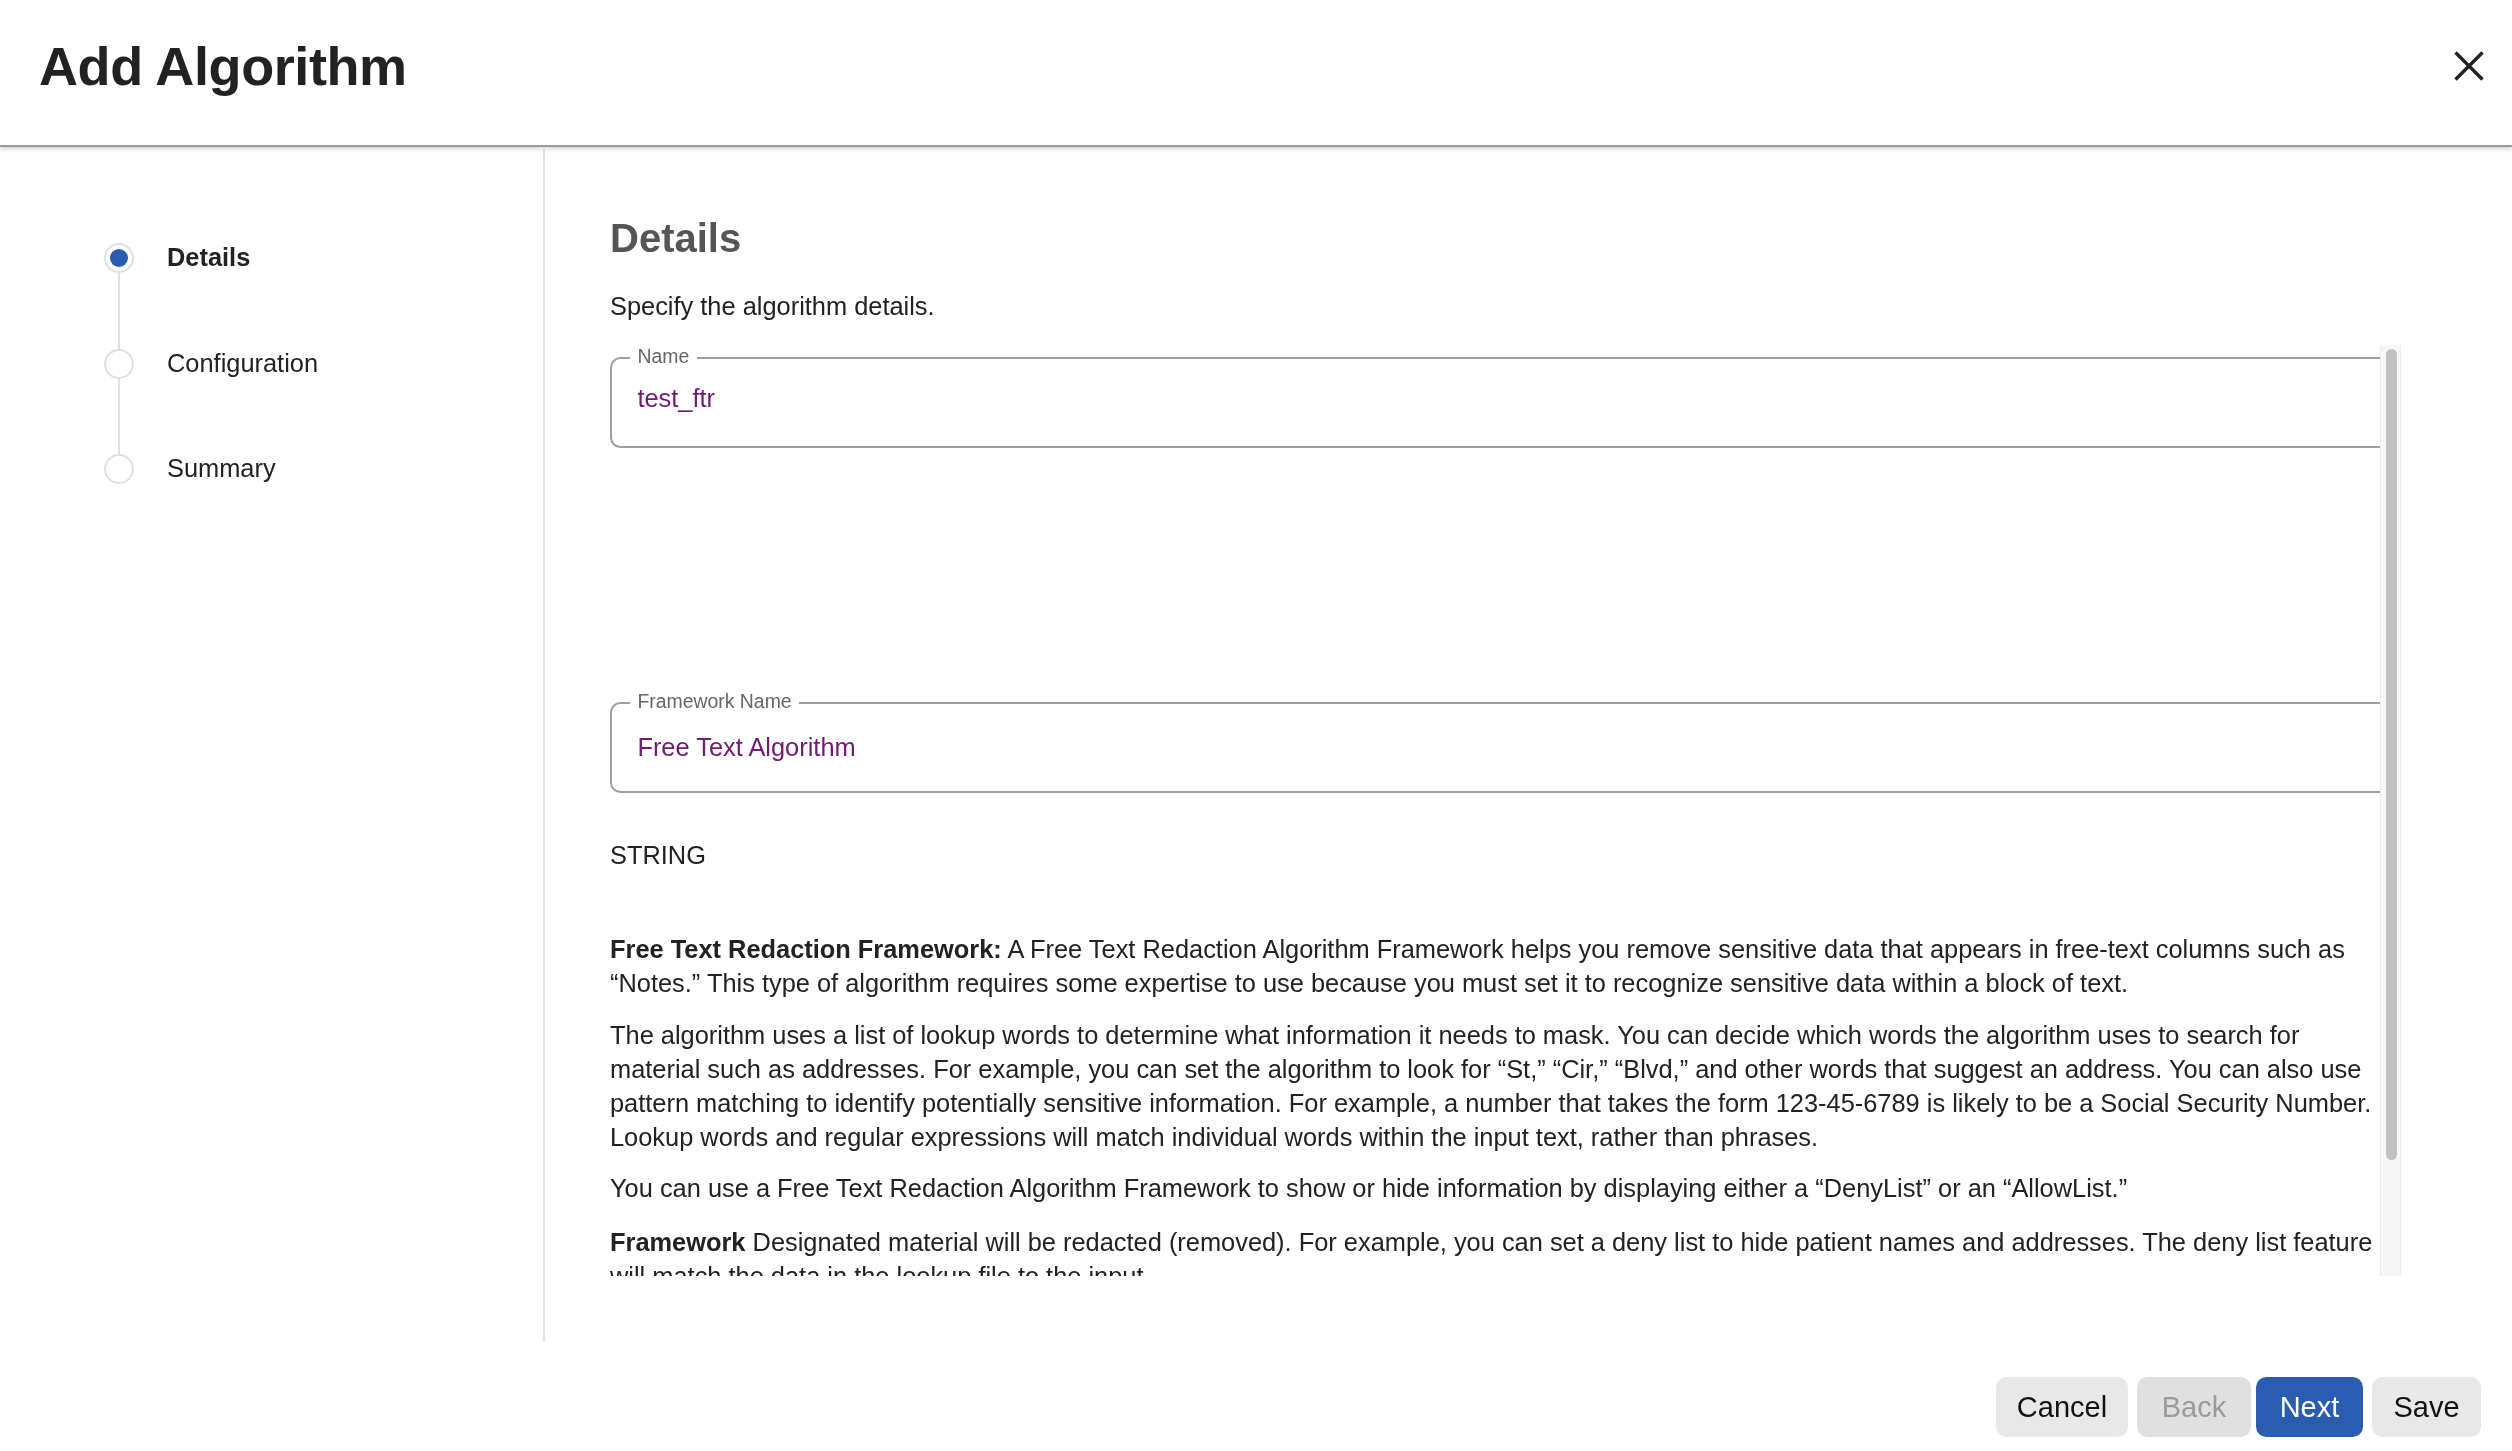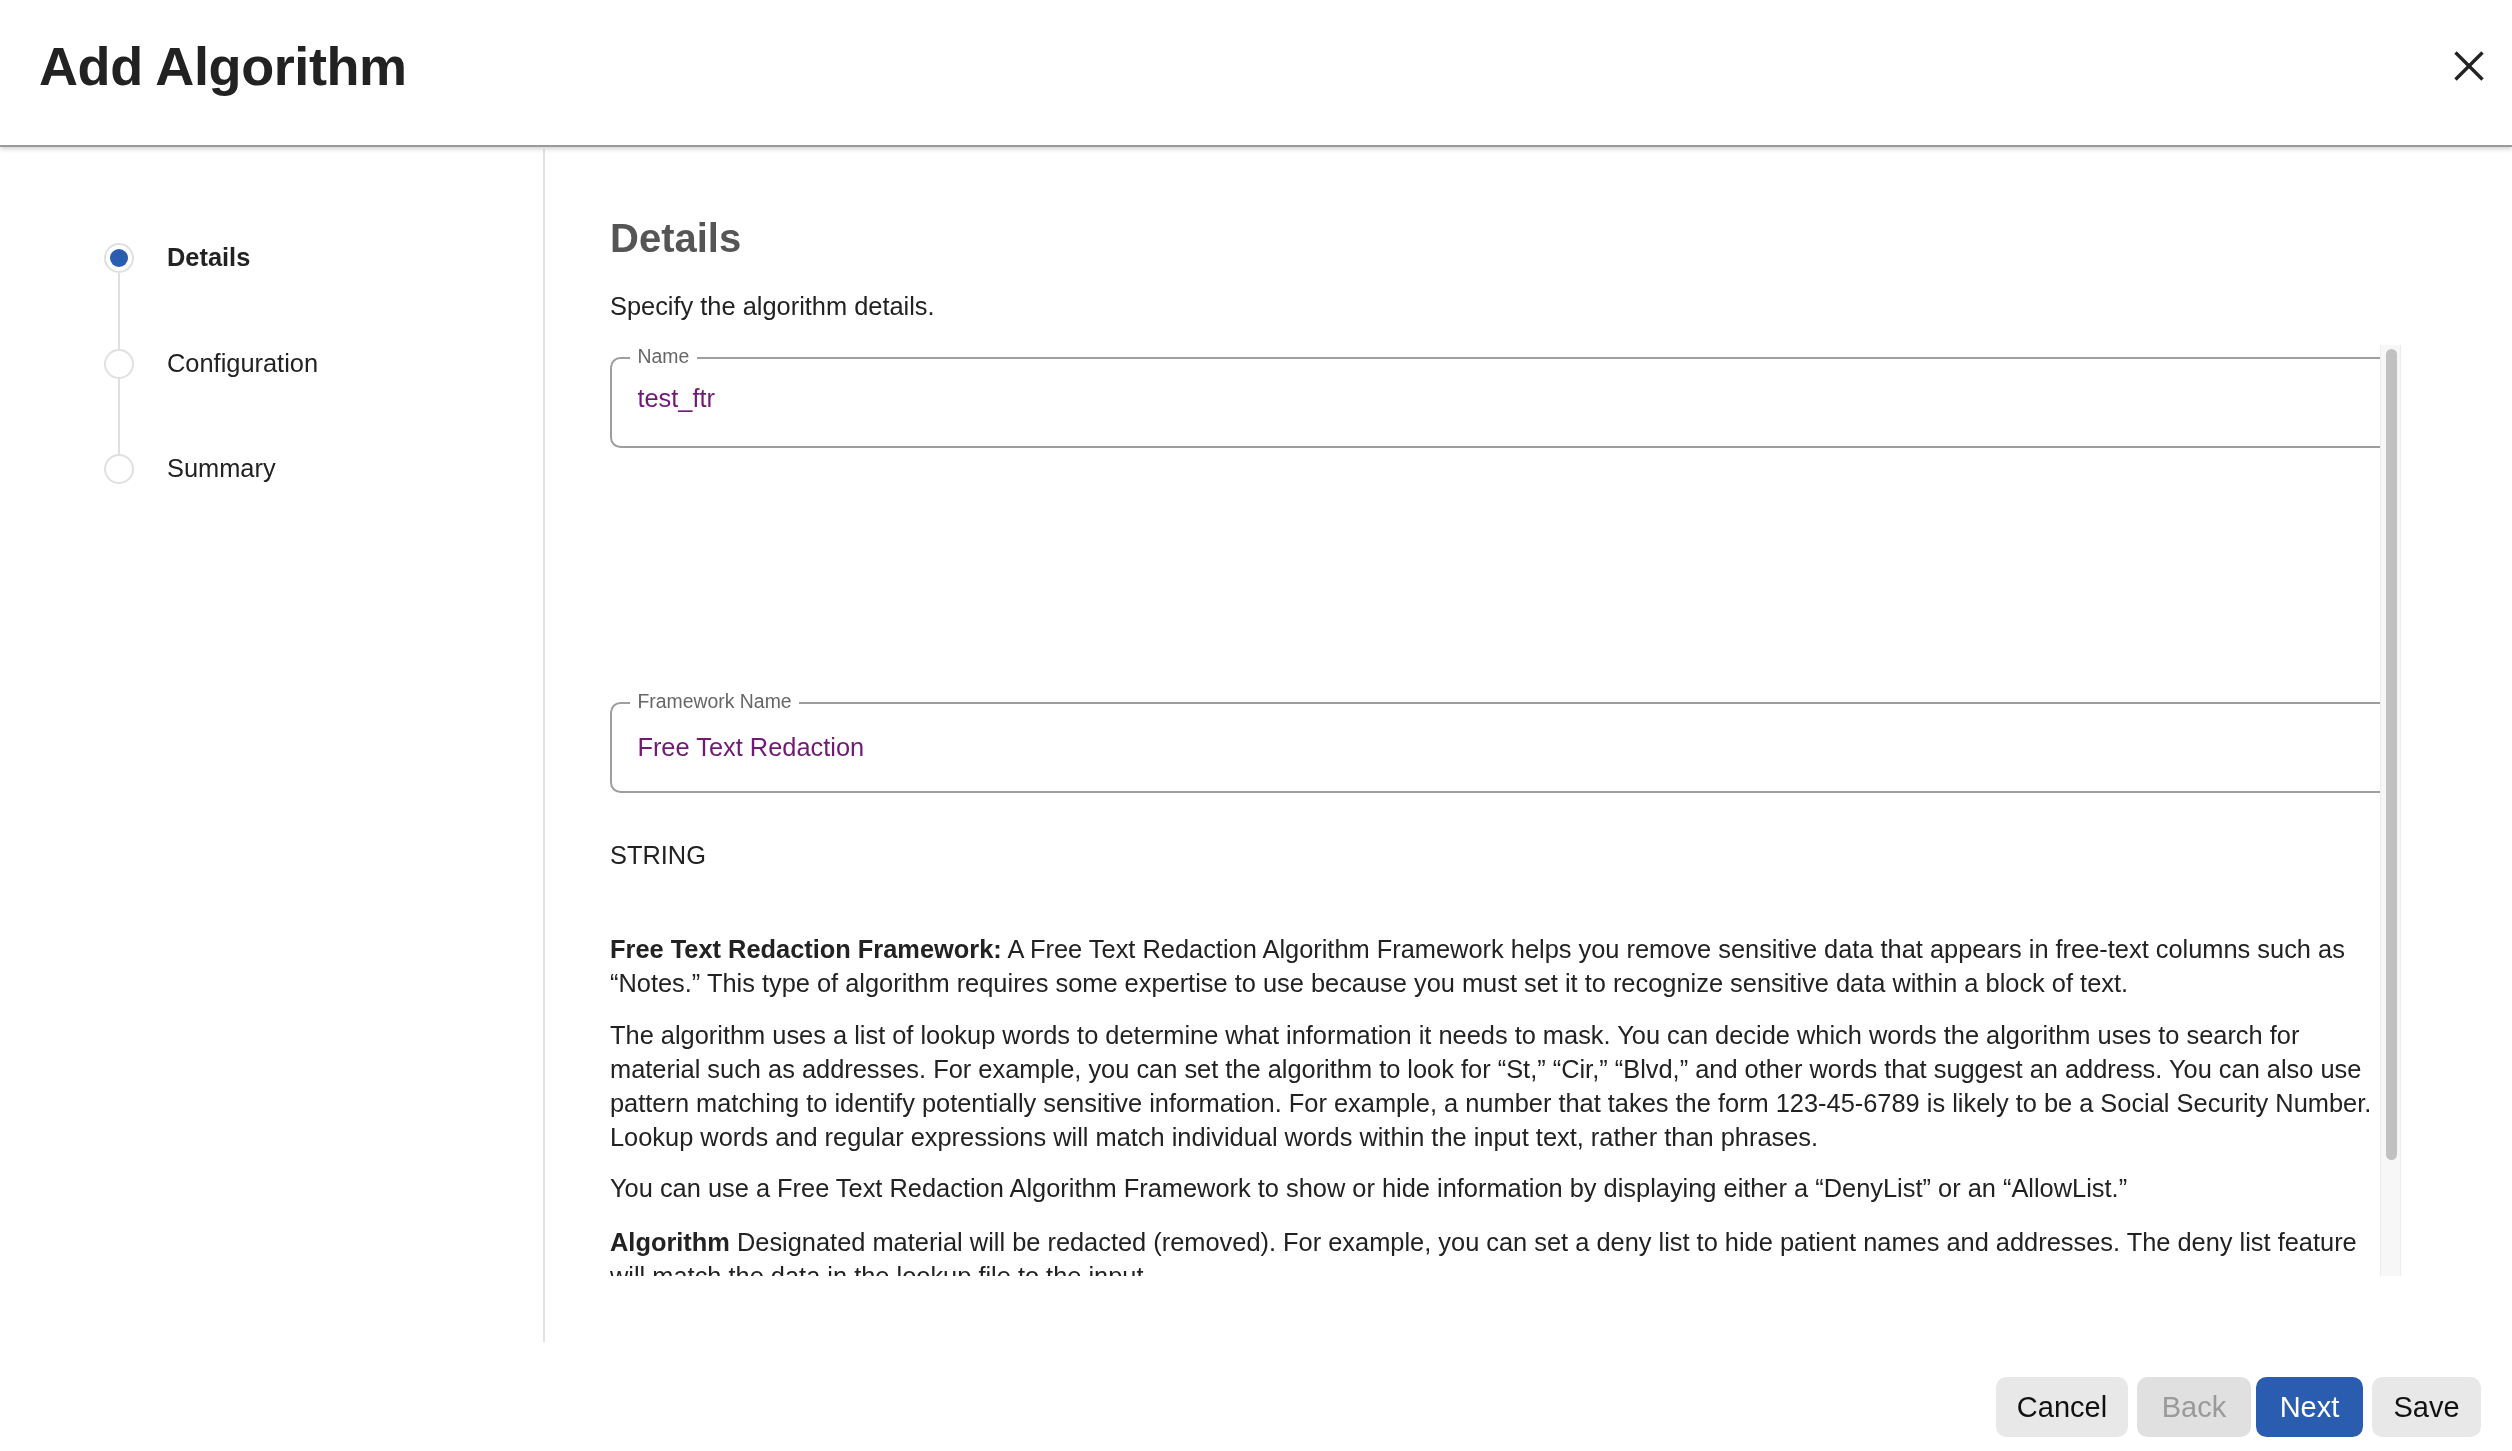--- a/index.html
+++ b/index.html
@@ -91,35 +91,35 @@
 <div class="scroll-area">
 
   <div class="field" style="top:12px;height:91px;">
     <span class="field-legend">Name</span>
     <span class="field-value" style="top:24px;">test_ftr</span>
   </div>
 
 
   <div class="field" style="top:357px;height:91px;">
     <span class="field-legend">Framework Name</span>
-    <span class="field-value" style="top:28px;">Free Text Redaction</span>
+    <span class="field-value" style="top:28px;">Free Text Algorithm</span>
     <span class="dropdown-arrow"></span>
   </div>
 
   <div class="info" style="top:493px;">
     <div>STRING</div>
   </div>
 
   <div class="info" style="top:587px;">
     <b>Free Text Redaction Framework:</b><span> A Free Text Redaction Algorithm Framework helps you remove sensitive data that appears in free-text columns such as “Notes.” This type of algorithm requires some expertise to use because you must set it to recognize sensitive data within a block of text.</span>
   </div>
   <div class="info" style="top:673px;">The algorithm uses a list of lookup words to determine what information it needs to mask. You can decide which words the algorithm uses to search for material such as addresses. For example, you can set the algorithm to look for “St,” “Cir,” “Blvd,” and other words that suggest an address. You can also use pattern matching to identify potentially sensitive information. For example, a number that takes the form 123-45-6789 is likely to be a Social Security Number. Lookup words and regular expressions will match individual words within the input text, rather than phrases.</div>
   <div class="info" style="top:826px;">You can use a Free Text Redaction Algorithm Framework to show or hide information by displaying either a “DenyList” or an “AllowList.”</div>
   <div class="info" style="top:880px;">
-    <b>Algorithm</b><span> Designated material will be redacted (removed). For example, you can set a deny list to hide patient names and addresses. The deny list feature will match the data in the lookup file to the input.</span>
+    <b>Framework</b><span> Designated material will be redacted (removed). For example, you can set a deny list to hide patient names and addresses. The deny list feature will match the data in the lookup file to the input.</span>
   </div>
 </div>
 
 <div class="scrollbar-track">
   <div class="scrollbar-thumb"></div>
 </div>
 
 <button class="btn btn-cancel">Cancel</button>
 <button class="btn btn-back" disabled="">Back</button>
 <button class="btn btn-next">Next</button>

